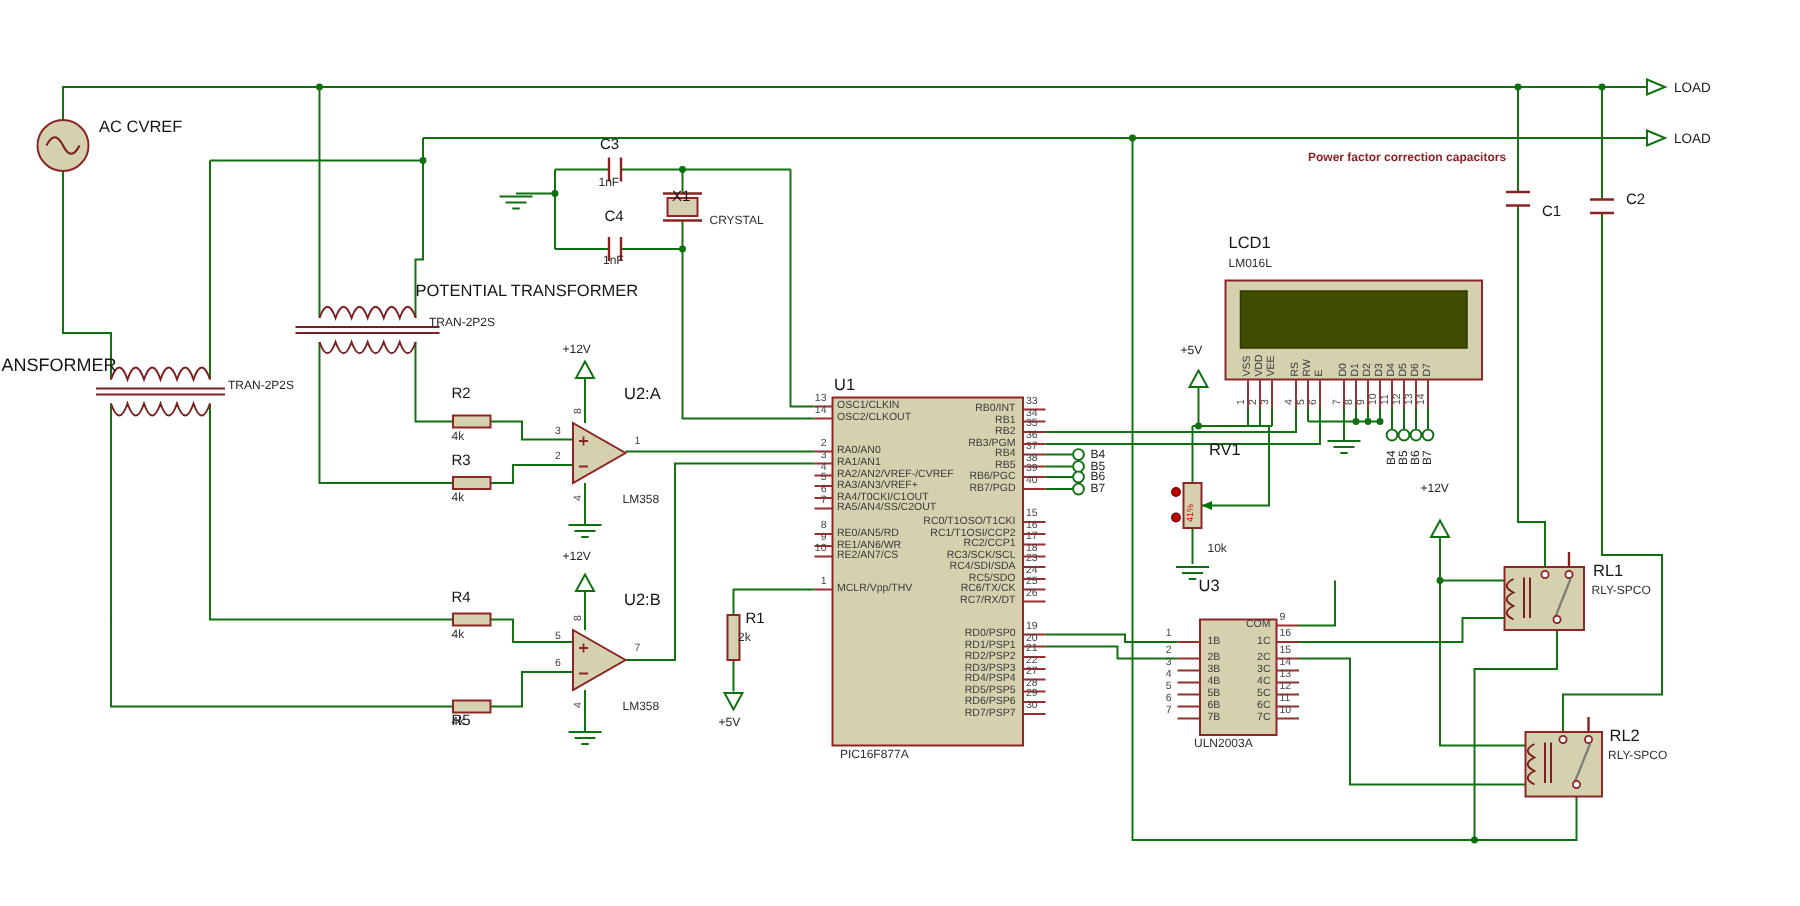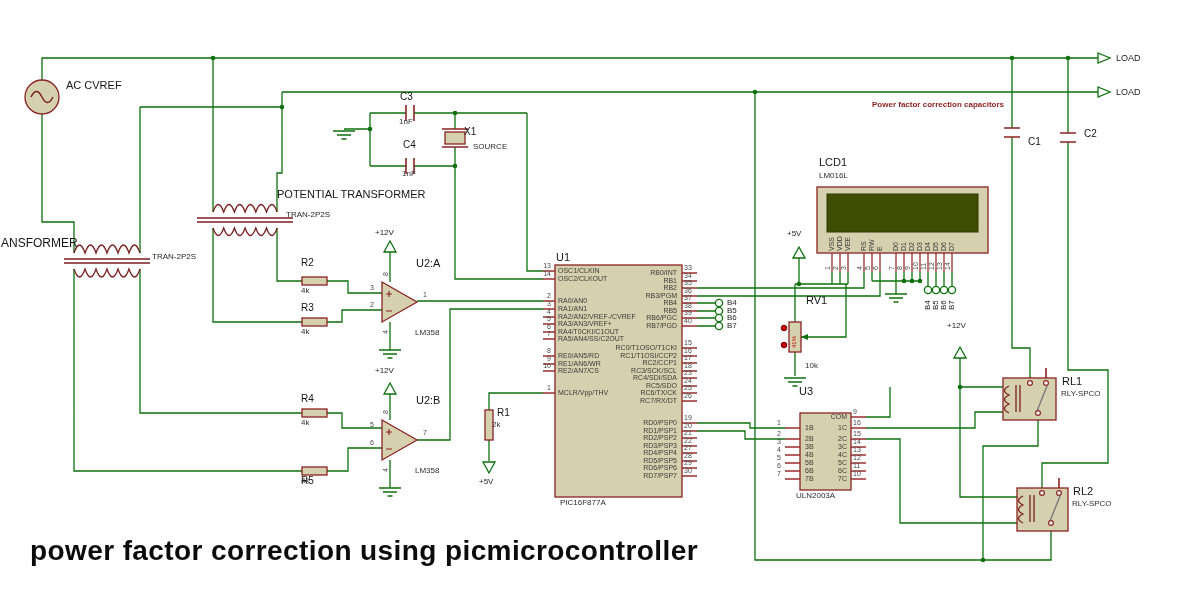--- a/index.html
+++ b/index.html
@@ -168,36 +168,35 @@
     <circle cx="719" cy="326" r="3.6"></circle>
     <circle cx="928" cy="290" r="3.6"></circle>
     <circle cx="936" cy="290" r="3.6"></circle>
     <circle cx="944" cy="290" r="3.6"></circle>
     <circle cx="952" cy="290" r="3.6"></circle>
   </g>
 
   <path id="gen-stubs" fill="none" stroke="#9a2f2f" stroke-width="1.3" d="M543,271H555 M543,279H555 M543,301H555 M543,309H555 M543,317H555 M543,324H555 M543,332H555 M543,339H555 M543,356H555 M543,364H555 M543,371H555 M543,393H555 M682,273H697 M682,281H697 M682,288H697 M682,296H697 M682,303H697 M682,311H697 M682,318H697 M682,326H697 M682,348H697 M682,356H697 M682,363H697 M682,371H697 M682,378H697 M682,386H697 M682,393H697 M682,401H697 M682,423H697 M682,431H697 M682,438H697 M682,446H697 M682,453H697 M682,461H697 M682,468H697 M682,476H697 M785,428H800 M785,439H800 M785,447H800 M785,455H800 M785,463H800 M785,471H800 M785,479H800 M851,417H866 M851,428H866 M851,439H866 M851,447H866 M851,455H866 M851,463H866 M851,471H866 M851,479H866 M832,253V272 M840,253V272 M848,253V272 M864,253V272 M872,253V272 M880,253V272 M896,253V272 M904,253V272 M912,253V272 M920,253V272 M928,253V272 M936,253V272 M944,253V272 M952,253V272"></path>
 </svg>
 
-<div class="lbl title" style="left:30px;top:537px">power factor correction using picmicrocontroller</div>
 <div class="lbl rednote" style="left:872px;top:101px">Power factor correction capacitors</div>
 <div class="lbl s9" style="left:1116px;top:54px">LOAD</div>
 <div class="lbl s9" style="left:1116px;top:88px">LOAD</div>
 <div class="lbl s11" style="left:66px;top:80px">AC CVREF</div>
 <div class="lbl s12" style="left:1px;top:237px">ANSFORMER</div>
 <div class="lbl s8" style="left:152px;top:253px">TRAN-2P2S</div>
 <div class="lbl s11" style="left:277px;top:189px">POTENTIAL TRANSFORMER</div>
 <div class="lbl s8" style="left:286px;top:211px">TRAN-2P2S</div>
 
 <div class="lbl ref" style="left:400px;top:92px">C3</div>
 <div class="lbl val" style="left:399px;top:118px">1nF</div>
 <div class="lbl ref" style="left:403px;top:140px">C4</div>
 <div class="lbl val" style="left:402px;top:170px">1nF</div>
-<div class="lbl ref" style="left:464px;top:127px">X1</div>
-<div class="lbl val" style="left:473px;top:143px">SOURCE</div>
+<div class="lbl ref" style="left:448px;top:127px">X1</div>
+<div class="lbl val" style="left:473px;top:143px">CRYSTAL</div>
 
 <div class="lbl ref" style="left:301px;top:258px">R2</div>
 <div class="lbl val" style="left:301px;top:287px">4k</div>
 <div class="lbl ref" style="left:301px;top:303px">R3</div>
 <div class="lbl val" style="left:301px;top:328px">4k</div>
 <div class="lbl ref" style="left:301px;top:394px">R4</div>
 <div class="lbl val" style="left:301px;top:419px">4k</div>
 <div class="lbl ref" style="left:301px;top:476px">R5</div>
 <div class="lbl val" style="left:301px;top:477px">4k</div>
 <div class="lbl ref" style="left:497px;top:408px">R1</div>

